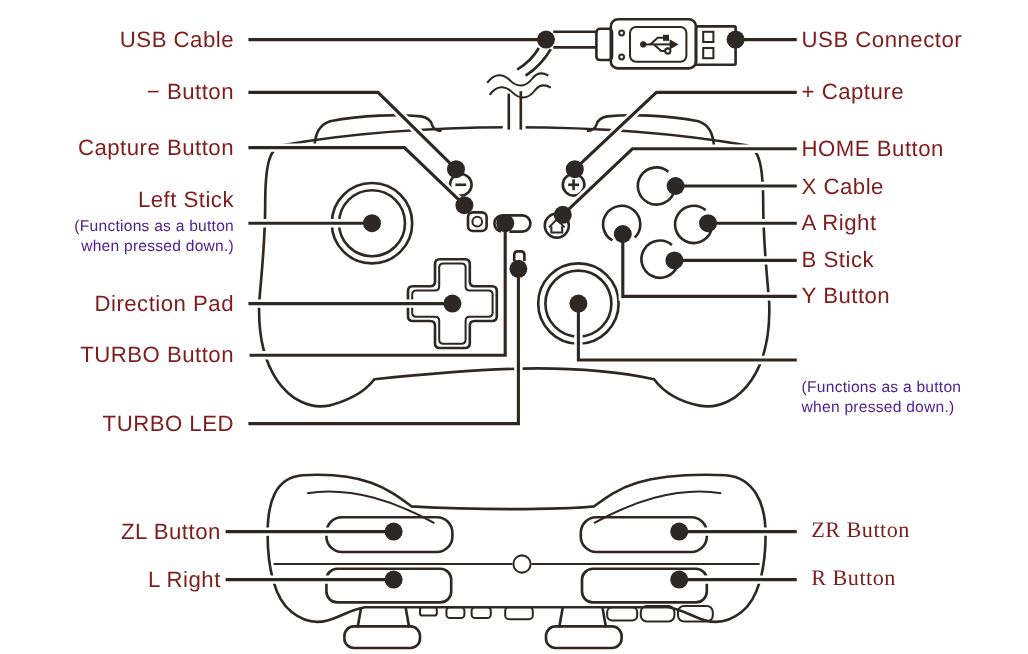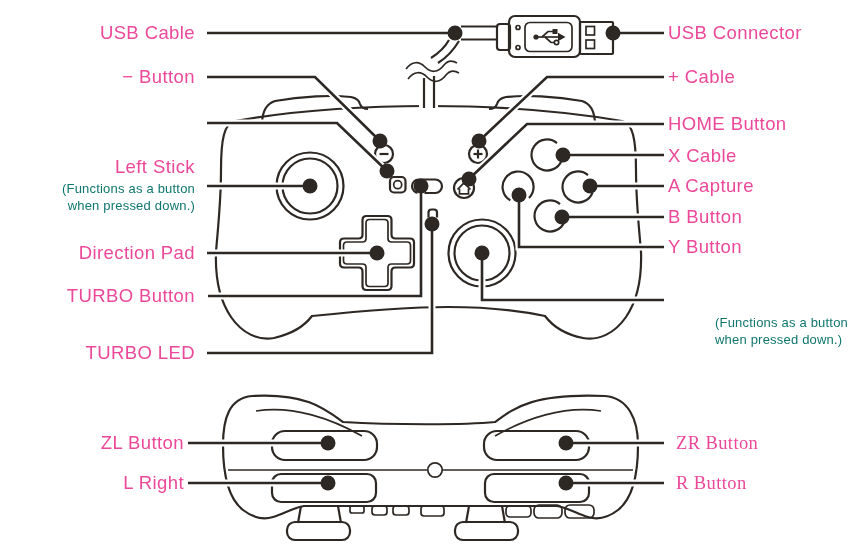--- a/index.html
+++ b/index.html
@@ -1,26 +1,26 @@
 <!DOCTYPE html>
 <html><head>
 <meta charset="utf-8">
 <style>
   html,body{margin:0;padding:0;background:#ffffff;}
   #canvas{position:relative;width:857px;height:545px;background:#ffffff;overflow:hidden;
           font-family:"Liberation Sans","DejaVu Sans",sans-serif;color:#2e2824;}
   #art{position:absolute;left:0;top:0;}
   .lbl{position:absolute;transform:translateY(-50%);font-size:18.5px;letter-spacing:.4px;
-       white-space:nowrap;line-height:1.1;color:#ec4899;}
+       white-space:nowrap;line-height:1.1;color:#7f1d1d;}
   .lbl.left{right:662px;text-align:right;}
   .lbl.right{left:668px;text-align:left;}
   .lbl.bleft{right:673px;text-align:left;}
   .lbl.bright{left:676px;text-align:left;font-family:Liberation Serif, serif;}
   .cap{position:absolute;transform:translateY(-50%);font-size:13px;letter-spacing:.2px;
-       white-space:nowrap;color:#0f766e;margin-left:47px;}
+       white-space:nowrap;color:#4c1d95;}
   .cap.left{right:662px;text-align:right;}
   .cap.right{left:668px;text-align:left;}
   svg .ink{stroke:#2e2824;fill:none;stroke-width:2.2;}
   svg .thin{stroke:#2e2824;fill:none;stroke-width:1.7;}
   svg .case{stroke:#ffffff;fill:none;stroke-width:7;}
   svg .line{stroke:#2e2824;fill:none;stroke-width:2.6;}
   svg .dot{fill:#2e2824;stroke:none;}
   svg .fillink{fill:#2e2824;stroke:none;}
 </style>
 </head>
@@ -274,33 +274,34 @@
     <circle class="dot" cx="519" cy="195" r="7.5"></circle>
     <circle class="dot" cx="328" cy="443" r="7.5"></circle>
         <circle class="dot" cx="328" cy="483" r="7.5"></circle>
     <circle class="dot" cx="566" cy="443" r="7.5"></circle>
         <circle class="dot" cx="566" cy="483" r="7.5"></circle>
   </g>
 </svg>
 
 <div class="lbl left" style="top:33px">USB Cable</div>
 <div class="lbl left" style="top:77px">− Button</div>
+<div class="lbl left" style="top:123px">Capture Button</div>
 <div class="lbl left" style="top:167px">Left Stick</div>
 <div class="cap left" style="top:188px">(Functions as a button</div>
 <div class="cap left" style="top:205px">when pressed down.)</div>
 <div class="lbl left" style="top:253px">Direction Pad</div>
 <div class="lbl left" style="top:296px">TURBO Button</div>
 <div class="lbl right" style="top:33px">USB Connector</div>
 
 <div class="lbl left" style="top:353px">TURBO LED</div>
-<div class="lbl right" style="top:77px">+ Cable</div>
+<div class="lbl right" style="top:77px">+ Capture</div>
 <div class="lbl right" style="top:124px">HOME Button</div>
 <div class="lbl right" style="top:156px">X Cable</div>
-<div class="lbl right" style="top:186px">A Capture</div>
-<div class="lbl right" style="top:217px">B Button</div>
+<div class="lbl right" style="top:186px">A Right</div>
+<div class="lbl right" style="top:217px">B Stick</div>
 <div class="lbl right" style="top:247px">Y Button</div>
 <div class="cap right" style="top:322px">(Functions as a button</div>
 <div class="cap right" style="top:339px">when pressed down.)</div>
 
 <div class="lbl bleft" style="top:443px">ZL Button</div>
 <div class="lbl bleft" style="top:483px">L Right</div>
 <div class="lbl bright" style="top:443px">ZR Button</div>
 <div class="lbl bright" style="top:483px">R Button</div>
 
 </div>

